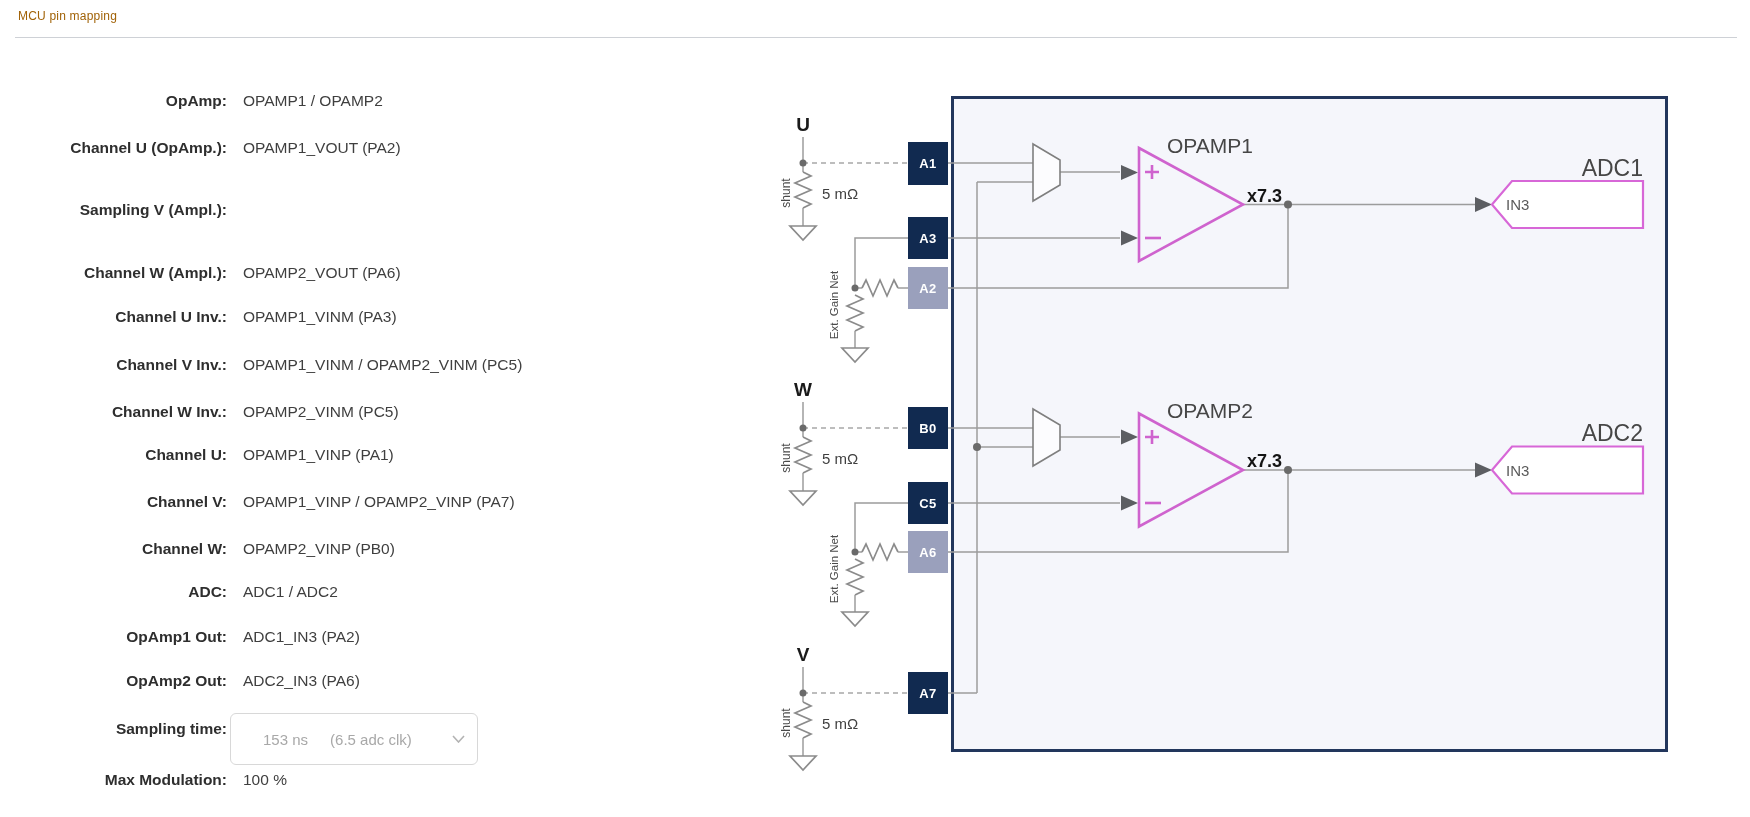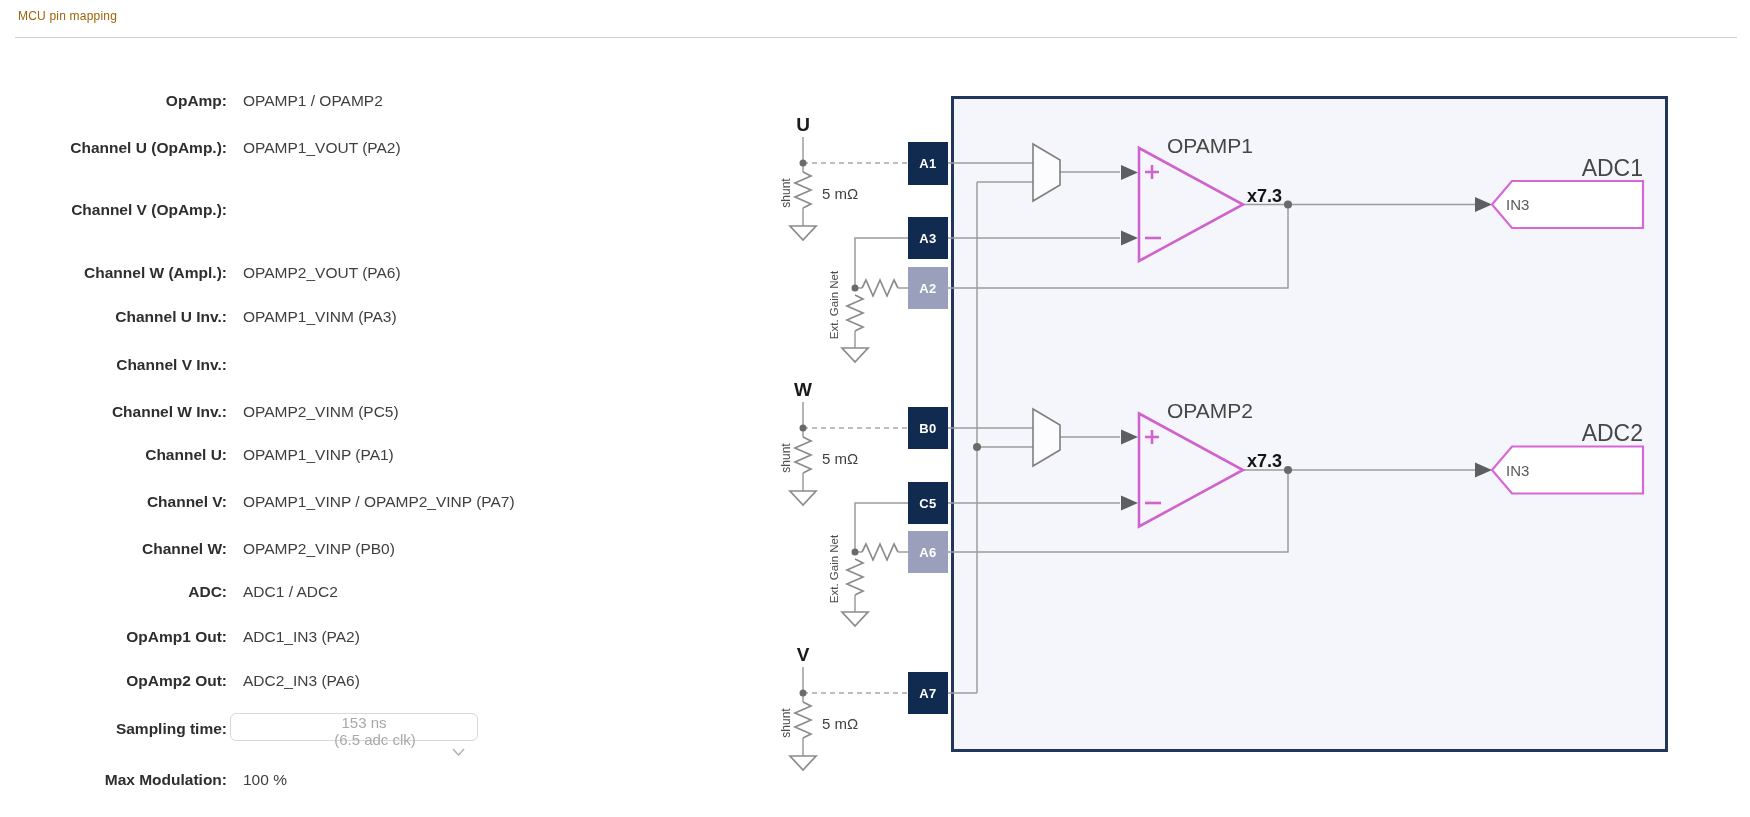--- a/index.html
+++ b/index.html
@@ -8,23 +8,23 @@
 
   .page-title{position:absolute;left:18px;top:9px;font-size:12px;font-weight:normal;color:#a16207;letter-spacing:.2px;}
   .title-rule{position:absolute;left:15px;right:13px;top:37px;height:1px;background:#ced1d6;}
 
   .row{position:absolute;left:27px;display:flex;align-items:flex-start;}
   .lbl{width:200px;text-align:right;font-weight:bold;font-size:15.5px;color:#2e2e2e;line-height:21px;white-space:nowrap;}
   .val{margin-left:16px;max-width:310px;font-size:15.5px;color:#3f3f3f;line-height:21px;text-align:center;}
   .row.tall .lbl{margin-top:19px;}
   .row.tall .val{line-height:30px;}
 
-  .dropdown{position:absolute;left:230px;top:713px;width:248px;height:28px;box-sizing:border-box;
+  .dropdown{position:absolute;left:230px;top:713px;width:248px;height:52px;box-sizing:border-box;
     border:1px solid #d8d8d8;border-radius:6px;background:#fff;display:flex;align-items:center;
-    padding:0 12px 0 32px;color:#a8a8a8;font-size:15px;cursor:default;flex-direction:column;}
+    padding:0 12px 0 32px;color:#a8a8a8;font-size:15px;cursor:default;}
   .dropdown .clk{margin-left:22px;}
   .dropdown .chev{margin-left:auto;display:flex;align-items:center;}
 
   #diagram-svg{position:absolute;left:0;top:0;}
   svg text{font-family:"Liberation Sans",sans-serif;}
   .wire{stroke:#9c9c9c;stroke-width:1.5;fill:none;}
   .dashwire{stroke:#a8a8a8;stroke-width:1.4;fill:none;stroke-dasharray:5 4;}
   .comp{stroke:#8b8b8b;stroke-width:1.7;fill:none;}
   .muxshape{stroke:#7f7f7f;stroke-width:1.6;fill:#fcfcfe;}
   .opamp{stroke:#cf63ce;stroke-width:2.6;fill:none;}
@@ -53,32 +53,33 @@
   <div>
     <div class="row" style="top:90px">
         <span class="lbl">OpAmp:</span>
         <span class="val">OPAMP1 / OPAMP2</span>
       </div>
     <div class="row" style="top:137px">
         <span class="lbl">Channel U (OpAmp.):</span>
         <span class="val">OPAMP1_VOUT (PA2)</span>
       </div>
     <div class="row tall" style="top:180px">
-        <span class="lbl">Channel V (OpAmp.):</span>
+        <span class="lbl">Sampling V (Ampl.):</span>
       </div>
     <div class="row" style="top:262px">
         <span class="lbl">Channel W (Ampl.):</span>
         <span class="val">OPAMP2_VOUT (PA6)</span>
       </div>
     <div class="row" style="top:306px">
         <span class="lbl">Channel U Inv.:</span>
         <span class="val">OPAMP1_VINM (PA3)</span>
       </div>
     <div class="row" style="top:354px">
         <span class="lbl">Channel V Inv.:</span>
+        <span class="val">OPAMP1_VINM / OPAMP2_VINM (PC5)</span>
       </div>
     <div class="row" style="top:401px">
         <span class="lbl">Channel W Inv.:</span>
         <span class="val">OPAMP2_VINM (PC5)</span>
       </div>
     <div class="row" style="top:444px">
         <span class="lbl">Channel U:</span>
         <span class="val">OPAMP1_VINP (PA1)</span>
       </div>
     <div class="row" style="top:491px">

